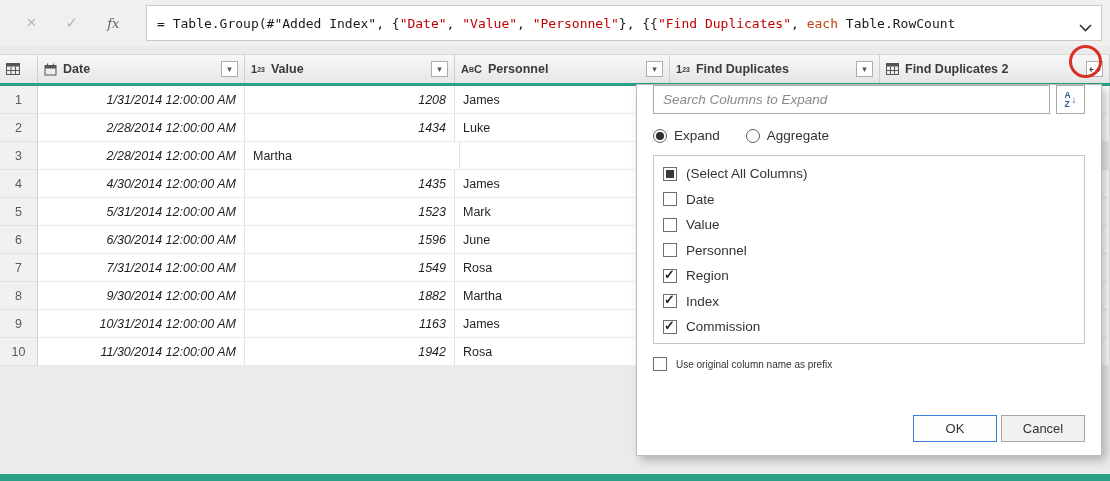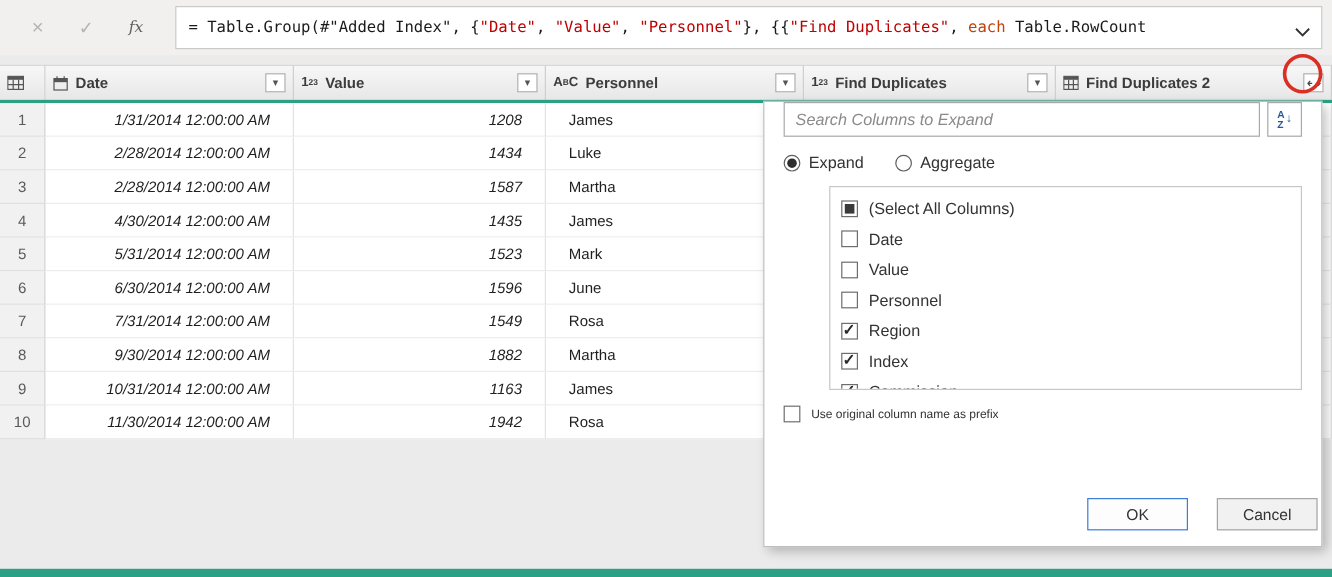--- a/index.html
+++ b/index.html
@@ -32,44 +32,44 @@
   .type-icon sub{font-size:7px;vertical-align:-3px;line-height:1;}
   .filter-btn{margin-left:auto;width:17px;height:16px;border:1px solid #aeaeae;background:#fff;color:#555;
     display:flex;align-items:center;justify-content:center;font-size:9px;flex:0 0 auto;box-sizing:border-box;}
   .expand-btn{margin-left:auto;width:17px;height:16px;border:1px solid #aeaeae;background:#fff;
     display:flex;align-items:center;justify-content:center;flex:0 0 auto;box-sizing:border-box;}
   .accent-line{height:3px;width:1110px;}
   .trow{display:flex;height:28px;}
   .rn{width:38px;background:#f1f1f1;border-right:1px solid #cfcfcf;border-bottom:1px solid #e0e0e0;color:#5a5a5a;
     display:flex;align-items:center;justify-content:center;font-size:12.5px;box-sizing:border-box;}
   .cell{border-right:1px solid #e3e3e3;border-bottom:1px solid #ececec;display:flex;align-items:center;
-    padding:0 19px;font-size:12.5px;color:#1f1f1f;background:#fff;box-sizing:border-box;overflow:hidden;white-space:nowrap;}
+    padding:0 8px;font-size:12.5px;color:#1f1f1f;background:#fff;box-sizing:border-box;overflow:hidden;white-space:nowrap;}
   .cell-date,.cell-num{justify-content:flex-end;font-style:italic;}
   
   .panel{position:absolute;left:636px;top:84px;width:466px;height:372px;background:#fff;border:1px solid #bdbdbd;
     box-shadow:4px 4px 9px rgba(0,0,0,.25);z-index:5;box-sizing:border-box;padding:0 16px;}
   .search-row{display:flex;align-items:stretch;}
   .search-input{flex:1;height:29px;border:1px solid #a9a9a9;padding:0 9px;font-size:13.5px;box-sizing:border-box;
     font-family:"Liberation Sans",sans-serif;color:#333;outline:none;}
   .search-input::placeholder{color:#8a8a8a;font-style:italic;}
   .sort-btn{width:29px;height:29px;margin-left:6px;border:1px solid #a9a9a9;background:#fff;display:flex;
     align-items:center;justify-content:center;gap:1px;box-sizing:border-box;cursor:default;}
   .sort-letters{display:flex;flex-direction:column;line-height:1;font-size:8.5px;font-weight:bold;color:#2b579a;}
   .sort-arrow{font-size:10px;color:#2b579a;}
   .radio-row{margin-top:14px;display:flex;gap:26px;font-size:13.5px;color:#333;align-items:center;}
   .radio-opt{display:flex;align-items:flex-end;gap:7px;}
   .radio{width:14px;height:14px;border:1px solid #5f5f5f;border-radius:50%;position:relative;background:#fff;flex:0 0 auto;box-sizing:border-box;}
   .radio.sel::after{content:'';position:absolute;left:2px;top:2px;right:2px;bottom:2px;background:#2f2f2f;border-radius:50%;}
-  .listbox{margin-top:12px;border:1px solid #c6c6c6;height:170px;padding:5px 9px;box-sizing:border-box;overflow:hidden;margin-left:38px;}
+  .listbox{margin-top:12px;border:1px solid #c6c6c6;height:189px;padding:5px 9px;box-sizing:border-box;overflow:hidden;}
   .litem{display:flex;align-items:center;height:25.5px;font-size:13.5px;color:#333;gap:9px;}
   .cb{width:14px;height:14px;border:1px solid #6e6e6e;background:#fff;position:relative;flex:0 0 auto;box-sizing:border-box;}
   .cb.indet::after{content:'';position:absolute;left:2px;top:2px;right:2px;bottom:2px;background:#3a3a3a;}
   .cb.checked::after{content:'✓';position:absolute;left:0px;top:-3px;font-size:13px;font-weight:bold;color:#2b2b2b;}
   .prefix-row{margin-top:13px;display:flex;align-items:center;gap:9px;font-size:10px;color:#333;}
-  .btn-row{position:absolute;right:3px;bottom:13px;display:flex;gap:24px;}
+  .btn-row{position:absolute;right:16px;bottom:13px;display:flex;gap:4px;}
   .btn{width:84px;height:27px;display:flex;align-items:center;justify-content:center;font-size:13px;color:#333;box-sizing:border-box;cursor:default;}
   .btn-ok{background:#fdfdfd;border:1px solid #3b7dd8;}
   .btn-cancel{background:#f1f1f1;border:1px solid #a6a6a6;}
   
   .bottom-bar{position:absolute;left:0;right:0;bottom:0;height:7px;}
   .red-circle{position:absolute;left:1069px;top:45px;width:33px;height:33px;border:3px solid #d93025;border-radius:50%;z-index:10;box-sizing:border-box;}
 </style>
 </head>
 <body>
 
@@ -161,21 +161,20 @@
         <div class="rn">2</div>
         <div class="cell col-date cell-date">2/28/2014 12:00:00 AM</div>
         <div class="cell col-value cell-num">1434</div>
         <div class="cell col-personnel">Luke</div>
         <div class="cell col-fd"></div>
         <div class="cell col-fd2"></div>
       </div>
       <div class="trow">
         <div class="rn">3</div>
         <div class="cell col-date cell-date">2/28/2014 12:00:00 AM</div>
-        <div class="cell col-value cell-num">1587</div>
         <div class="cell col-personnel">Martha</div>
         <div class="cell col-fd"></div>
         <div class="cell col-fd2"></div>
       </div>
       <div class="trow">
         <div class="rn">4</div>
         <div class="cell col-date cell-date">4/30/2014 12:00:00 AM</div>
         <div class="cell col-value cell-num">1435</div>
         <div class="cell col-personnel">James</div>
         <div class="cell col-fd"></div>

